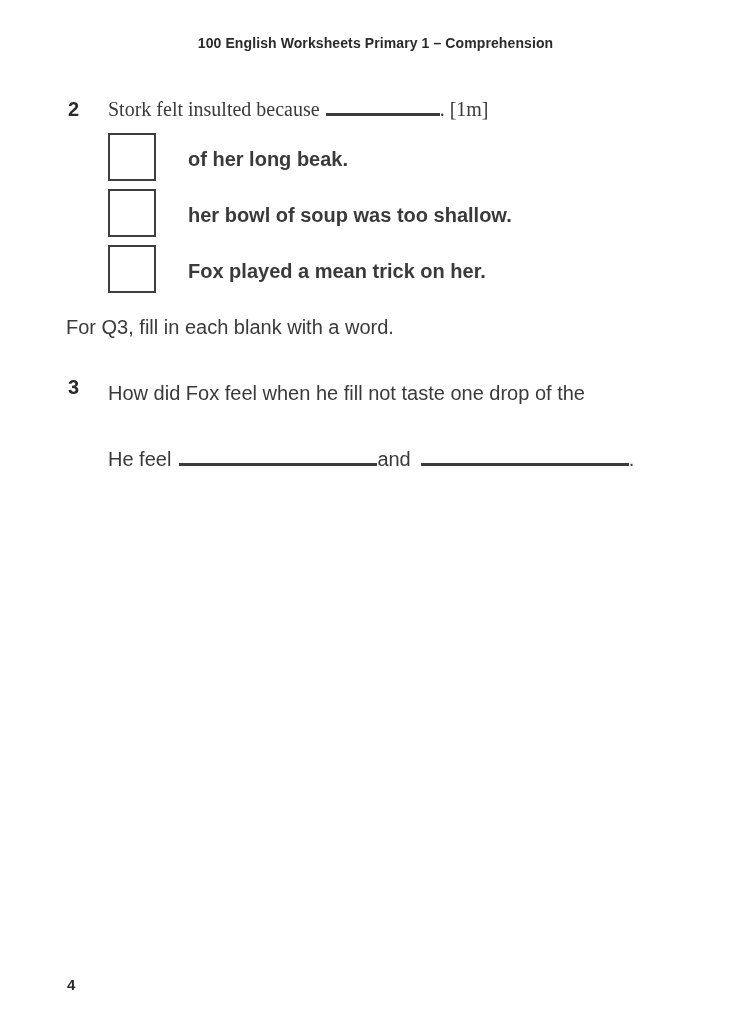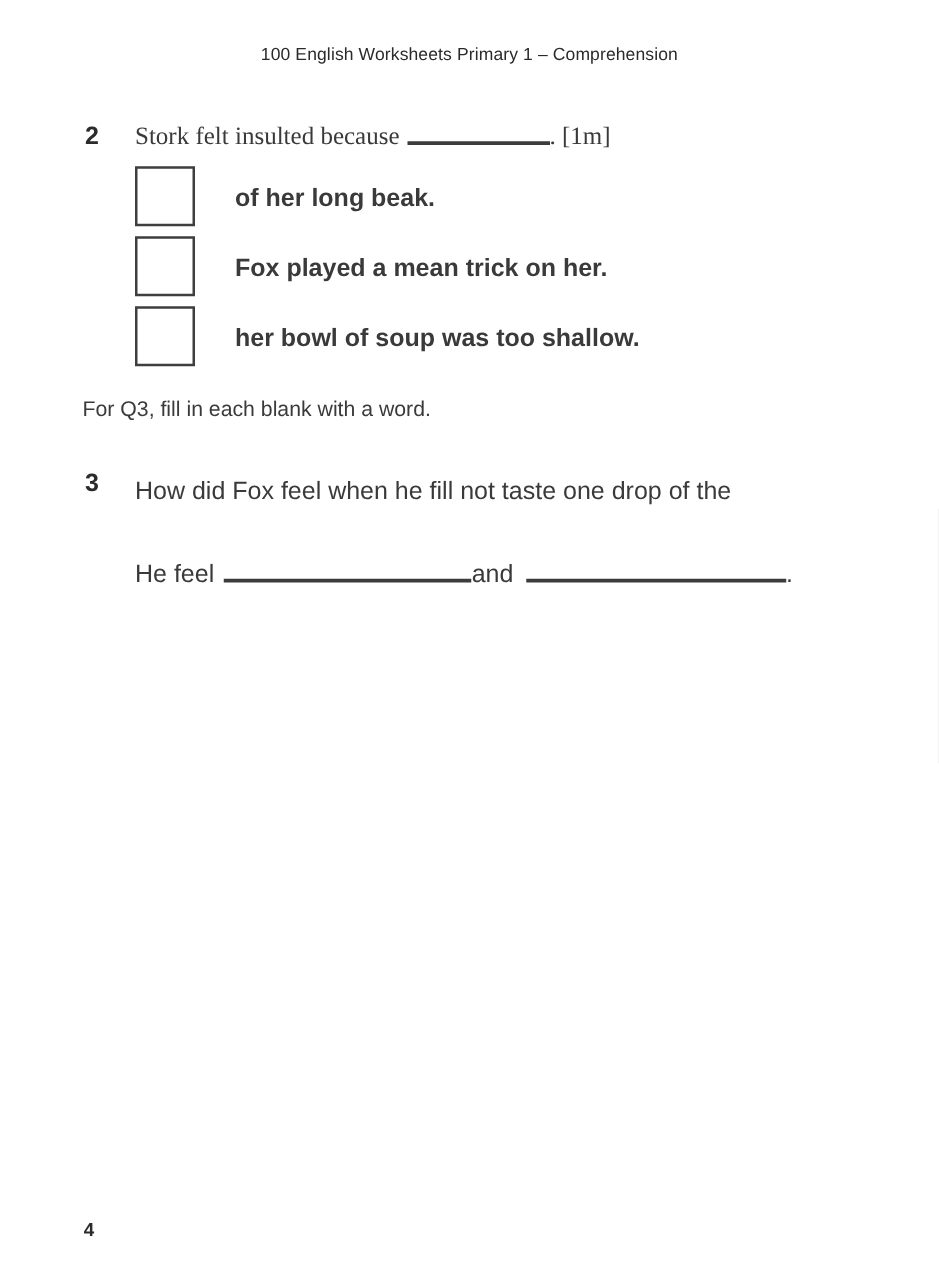--- a/index.html
+++ b/index.html
@@ -14,21 +14,21 @@
     overflow: hidden;
     margin: 0 auto;
   }
   .header {
     position: absolute;
     top: 35px;
     left: 0;
     right: 0;
     text-align: center;
     font-size: 14px;
-    font-weight: 400;
+    font-weight: 700;
     color: #2a2a2a;
     letter-spacing: 0.1px;
   }
   .q-row {
     position: absolute;
     display: flex;
     font-size: 20px;
     line-height: 23px;
   }
   .q-num {
@@ -68,21 +68,21 @@
   .option-label {
     margin-left: 32px;
     font-size: 20px;
     padding-top: 5px;
     white-space: nowrap;
   }
   .instruction {
     position: absolute;
     top: 316px;
     left: 66px;
-    font-size: 17px;
+    font-size: 20px;
     line-height: 23px;
   }
   .q3-row { top: 376px; left: 68px; }
   .q3-text { width: 560px; line-height: 34px; }
   .q3-line { display: block; }
   .answer-line {
     position: absolute;
     top: 448px;
     left: 108px;
     font-size: 20px;
@@ -113,25 +113,25 @@
     <span class="q2-line"><span>Stork felt insulted because</span><span class="blank q2-blank"></span><span>. [1m]</span></span>
   </div>
 
   <div class="options">
     <div class="option-row">
       <div class="checkbox"></div>
       <span class="option-label">of her long beak.</span>
     </div>
     <div class="option-row">
       <div class="checkbox"></div>
-      <span class="option-label">Fox played a mean trick on her.</span>
+      <span class="option-label">her bowl of soup was too shallow.</span>
     </div>
     <div class="option-row">
       <div class="checkbox"></div>
-      <span class="option-label">her bowl of soup was too shallow.</span>
+      <span class="option-label">Fox played a mean trick on her.</span>
     </div>
   </div>
 
   <div class="instruction">For Q3, fill in each blank with a word.</div>
 
   <div class="q-row q3-row">
     <span class="q-num">3</span>
     <span class="q3-text">
       <span class="q3-line">How did Fox feel when he fill not taste one drop of the</span>
     </span>

